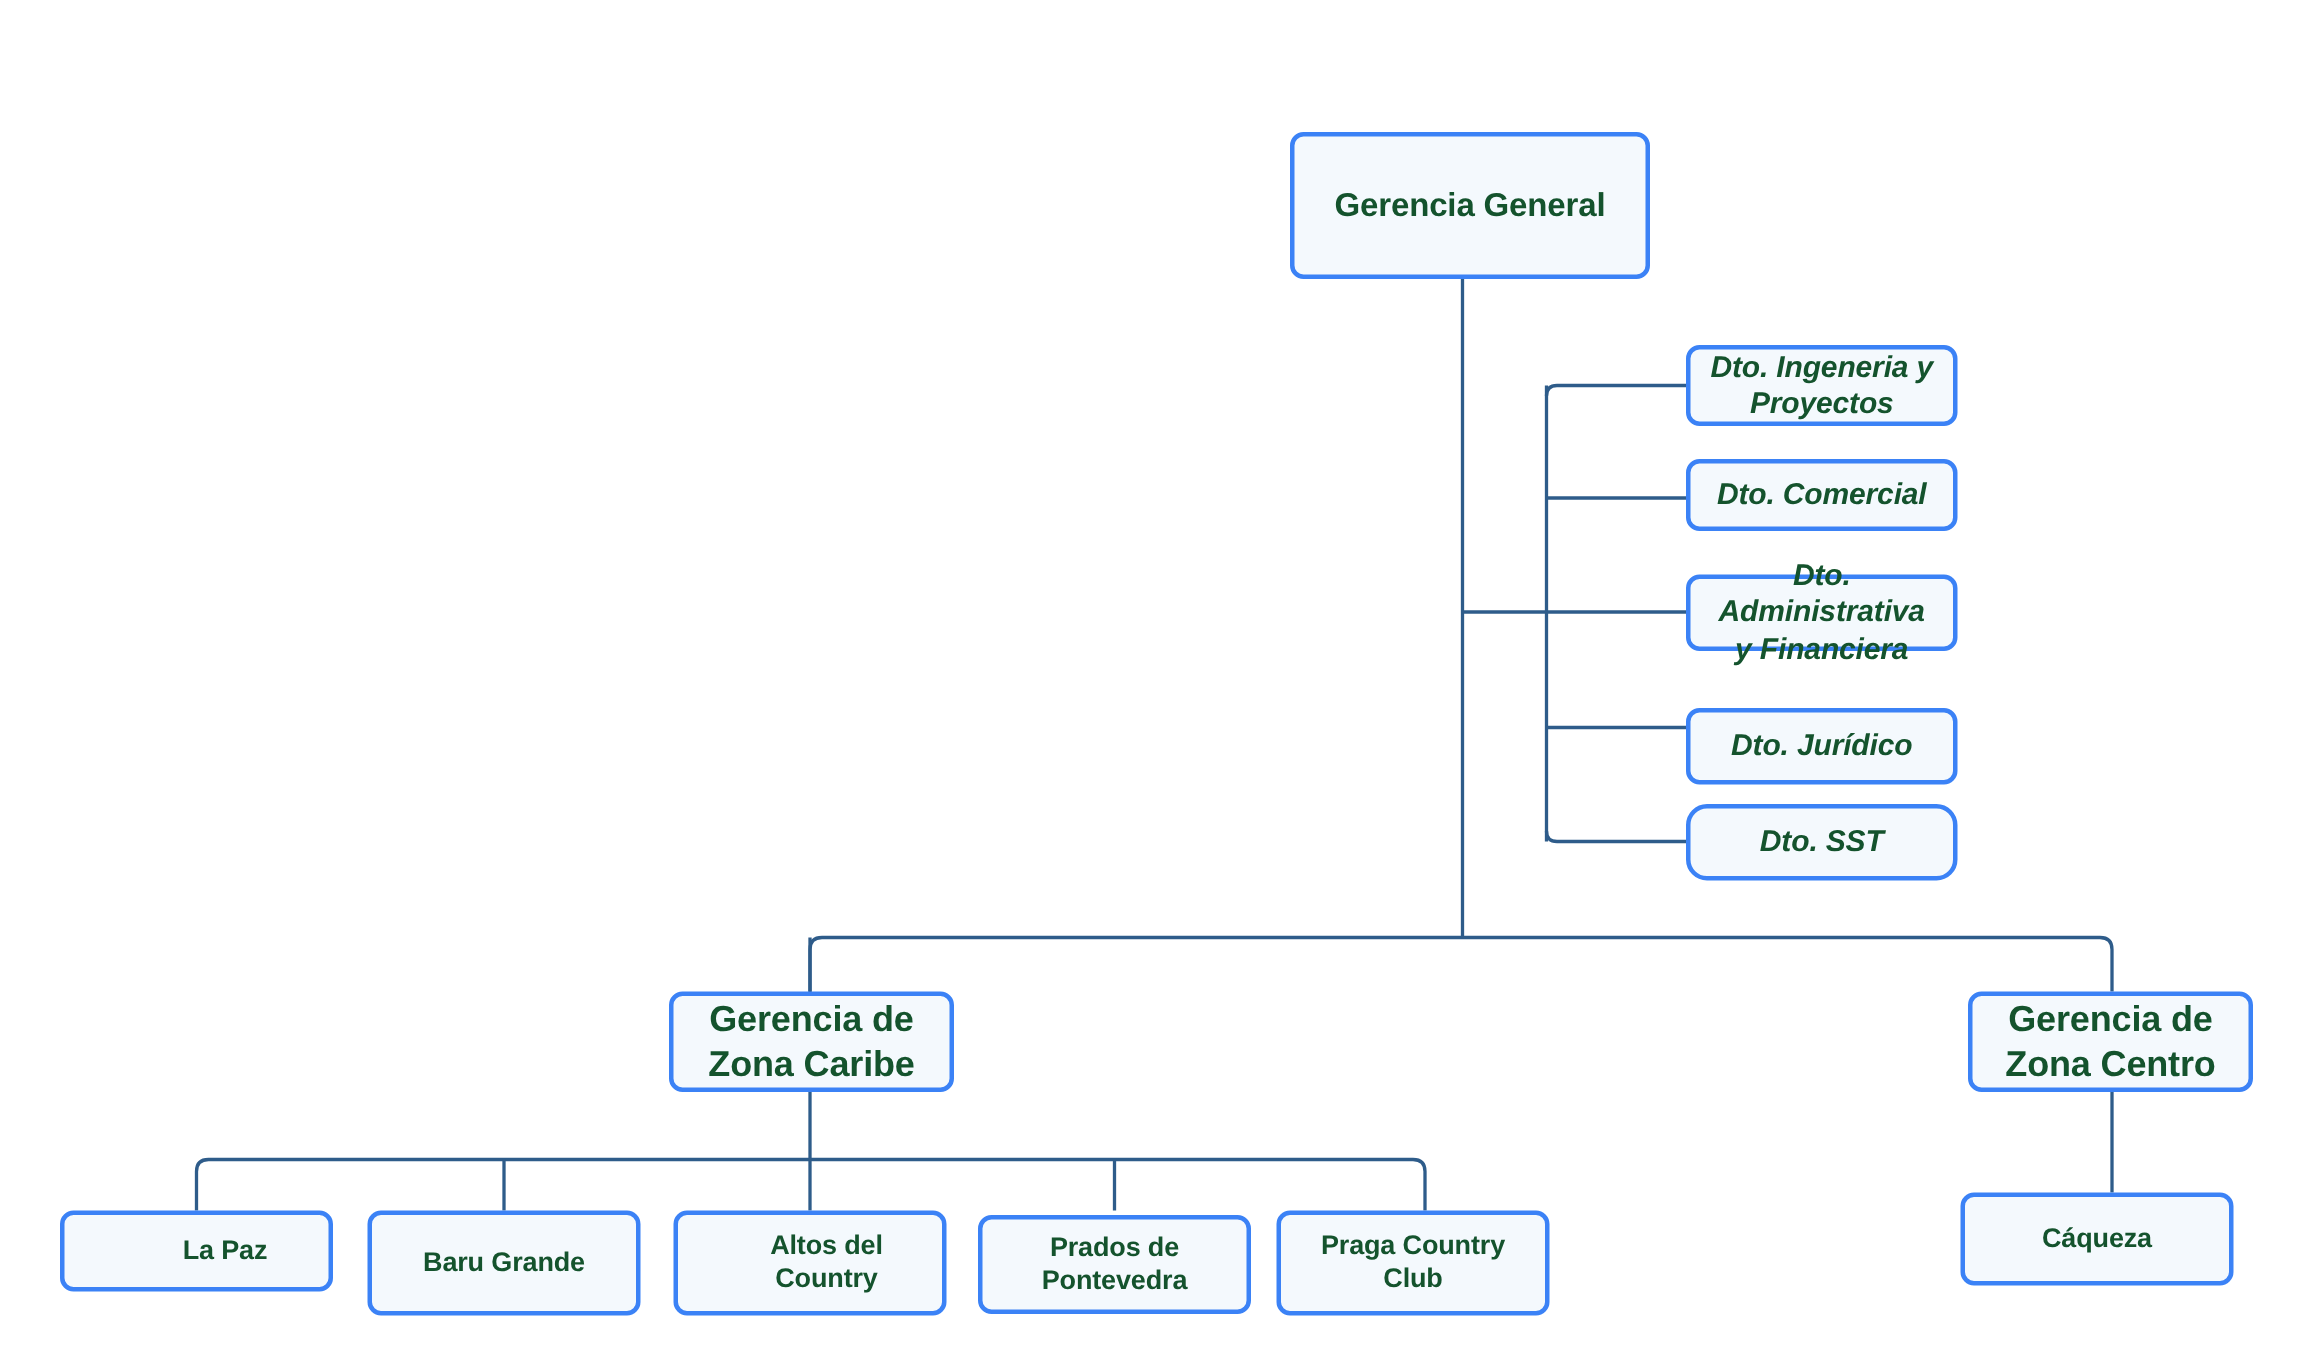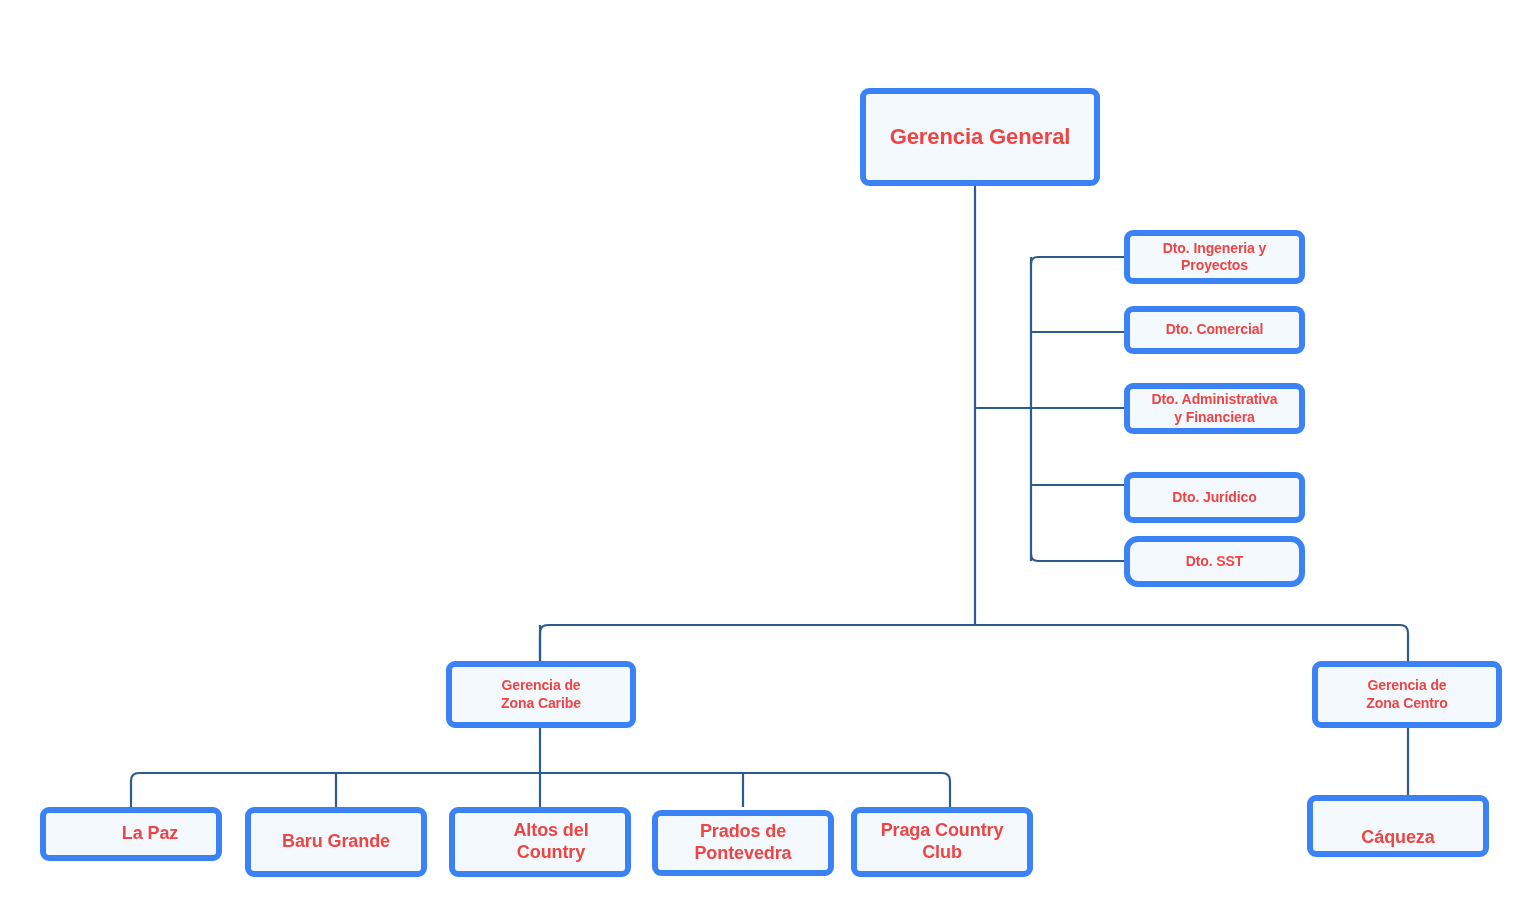--- a/index.html
+++ b/index.html
@@ -23,40 +23,41 @@
     left: 0;
     top: 0;
     width: 1536px;
     height: 911px;
     pointer-events: none;
   }
   .node {
     position: absolute;
     box-sizing: border-box;
     background: #f4f9fd;
-    border: 6px solid #3b82f6;
+    border: 3px solid #3b82f6;
     border-radius: 9px;
     display: flex;
     align-items: center;
     justify-content: center;
     text-align: center;
-    color: #ef4444;
+    color: #14532d;
     font-weight: bold;
     line-height: 1.22;
     letter-spacing: -0.1px;
     padding: 2px 6px;
   }
   .node-root {
     font-size: 22px;
   }
   .node-dept {
-    font-size: 14px;
+    font-size: 20px;
+    font-style: italic;
   }
   .node-zone {
-    font-size: 14px;
+    font-size: 24px;
   }
   .node-leaf {
     font-size: 18px;
   }
   .node-label {
     display: block;
     width: 100%;
     white-space: pre-line;
   }
 </style>
@@ -137,17 +138,17 @@
   </div>
   <div class="node node-leaf" style="left:652px; top:810px; width:182px; height:66px;">
     <span class="node-label">Prados de
 Pontevedra</span>
   </div>
   <div class="node node-leaf" style="left:851px; top:807px; width:182px; height:70px;">
     <span class="node-label">Praga Country
 Club</span>
   </div>
 
-  <div class="node node-leaf" style="left:1307px; top:795px; width:182px; height:62px;align-items:flex-end;">
+  <div class="node node-leaf" style="left:1307px; top:795px; width:182px; height:62px;">
     <span class="node-label">Cáqueza</span>
   </div>
 
 </div>
 
 </body></html>

